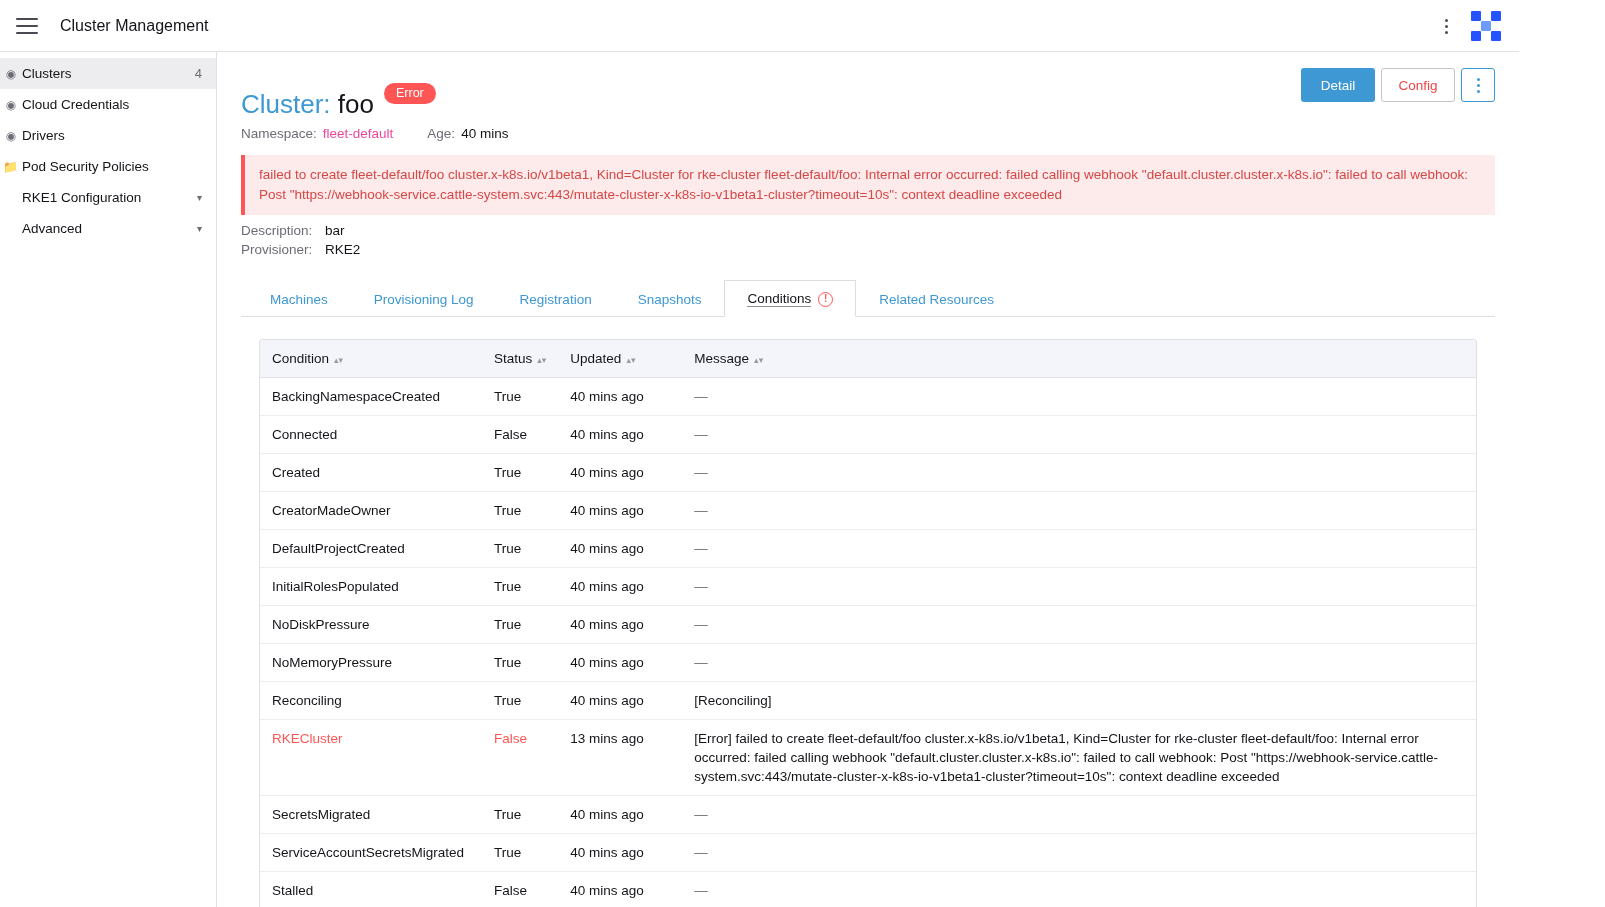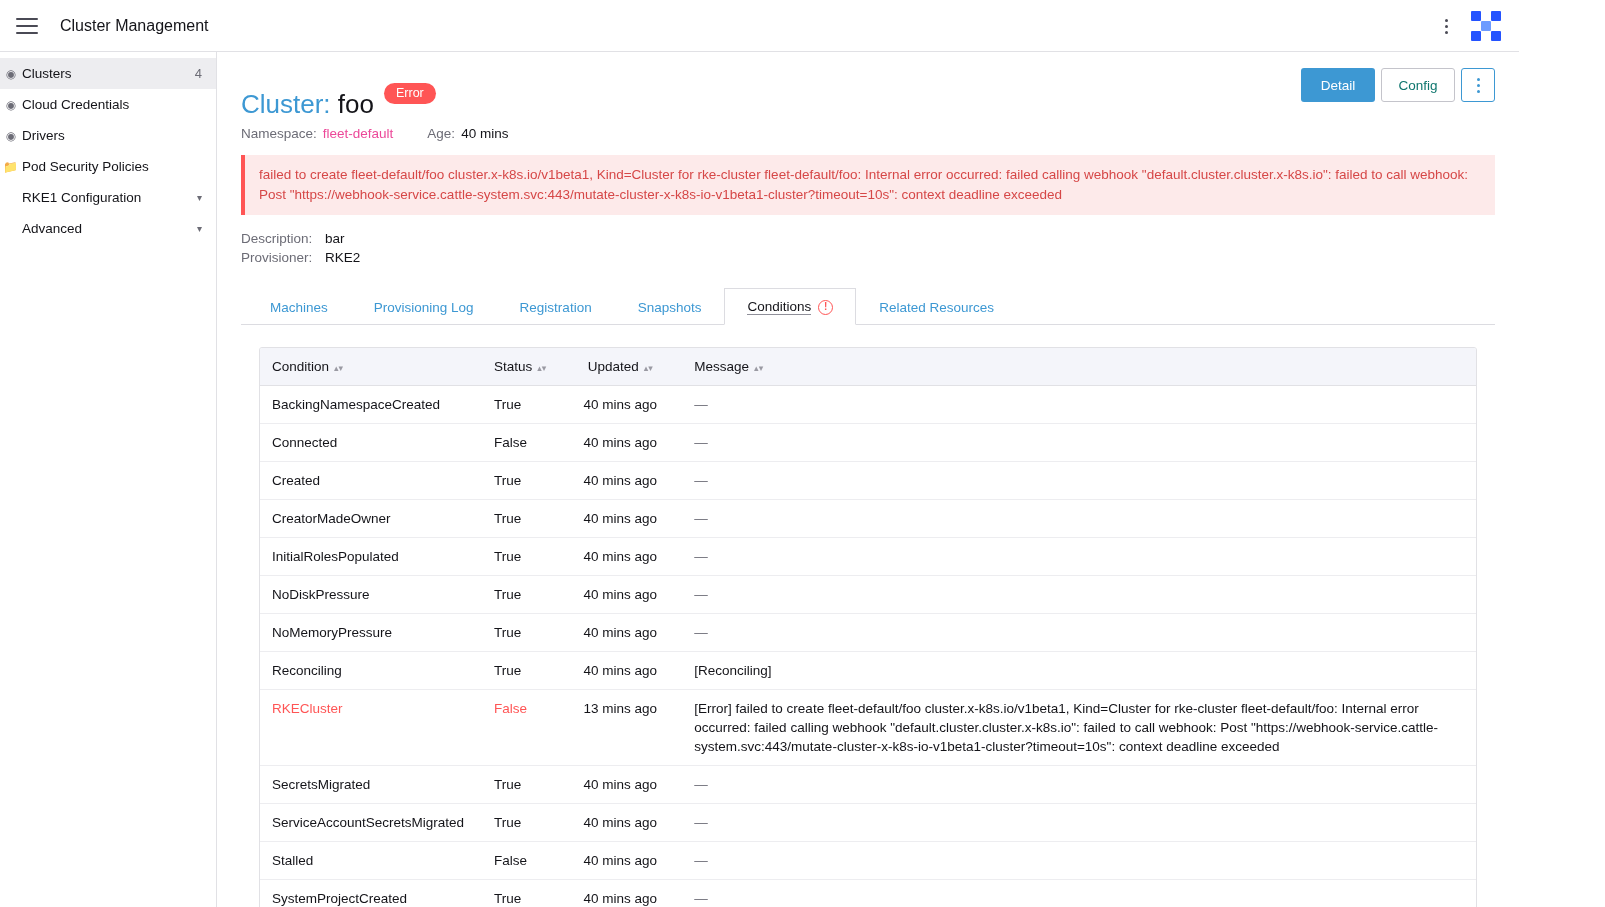--- a/index.html
+++ b/index.html
@@ -96,40 +96,40 @@
     position: absolute; right: 24px; top: 16px;
     display: flex; align-items: stretch; gap: 6px;
   }
   .btn {
     height: 34px; min-width: 74px; padding: 4px 16px;
     display: flex; align-items: center; justify-content: center;
     border-radius: 3px; font-size: 13.5px; cursor: pointer;
     border: 1px solid transparent;
   }
   .btn-primary { background: #3d98d3; color: #fff; }
-  .btn-secondary { background: #fff; color: #0f766e; border: 1px solid #c4c4cb; }
+  .btn-secondary { background: #fff; color: #ef4444; border: 1px solid #c4c4cb; }
   .btn-kebab {
     width: 34px; min-width: 34px; padding: 0;
     background: #fff; border: 1px solid #3d98d3; color: #3d98d3;
     display: flex; flex-direction: column; align-items: center; justify-content: center; gap: 3px;
     border-radius: 3px; height: 34px; cursor: pointer;
   }
   .btn-kebab i { width: 3px; height: 3px; border-radius: 50%; background: #3d98d3; display:block; }
 
   .banner {
     margin-top: 14px;
     background: #fdeaea;
     border-left: 4px solid #f55;
     color: #d64747;
     font-size: 13.5px;
     line-height: 20px;
     padding: 10px 14px;
   }
 
-  .meta { margin-top: 16px; font-size: 13.5px; }
+  .meta { margin-top: 8px; font-size: 13.5px; }
   .meta-row { display: flex; margin-bottom: 4px; }
   .meta-key { color: #6c6c76; width: 84px; flex: 0 0 84px; }
   .meta-val { color: #141419; }
 
   
   .tabs {
     margin-top: 22px;
     display: flex;
     border-bottom: 1px solid #dcdce1;
     padding-left: 6px;
@@ -175,21 +175,21 @@
   tbody td {
     padding: 9px 12px;
     border-bottom: 1px solid #ededf0;
     vertical-align: top;
     line-height: 19px;
     margin-top: 30px;
   }
   tbody tr:last-child td { border-bottom: none; }
   .col-cond { width: 222px; }
   .col-status { width: 74px; }
-  .col-updated { width: 124px; text-align: center; }
+  .col-updated { width: 124px; }
   .err { color: #f55; }
   .dash { color: #6c6c76; }
 </style>
 </head>
 <body>
 
 <div class="app">
 
   <div class="header">
     <div class="hamburger">
@@ -346,20 +346,26 @@
                 <td class="col-updated">40 mins ago</td>
                 <td class="dash">—</td>
               </tr>
               <tr>
                 <td class="col-cond">CreatorMadeOwner</td>
                 <td class="col-status">True</td>
                 <td class="col-updated">40 mins ago</td>
                 <td class="dash">—</td>
               </tr>
               <tr>
+                <td class="col-cond">DefaultProjectCreated</td>
+                <td class="col-status">True</td>
+                <td class="col-updated">40 mins ago</td>
+                <td class="dash">—</td>
+              </tr>
+              <tr>
                 <td class="col-cond">InitialRolesPopulated</td>
                 <td class="col-status">True</td>
                 <td class="col-updated">40 mins ago</td>
                 <td class="dash">—</td>
               </tr>
               <tr>
                 <td class="col-cond">NoDiskPressure</td>
                 <td class="col-status">True</td>
                 <td class="col-updated">40 mins ago</td>
                 <td class="dash">—</td>

